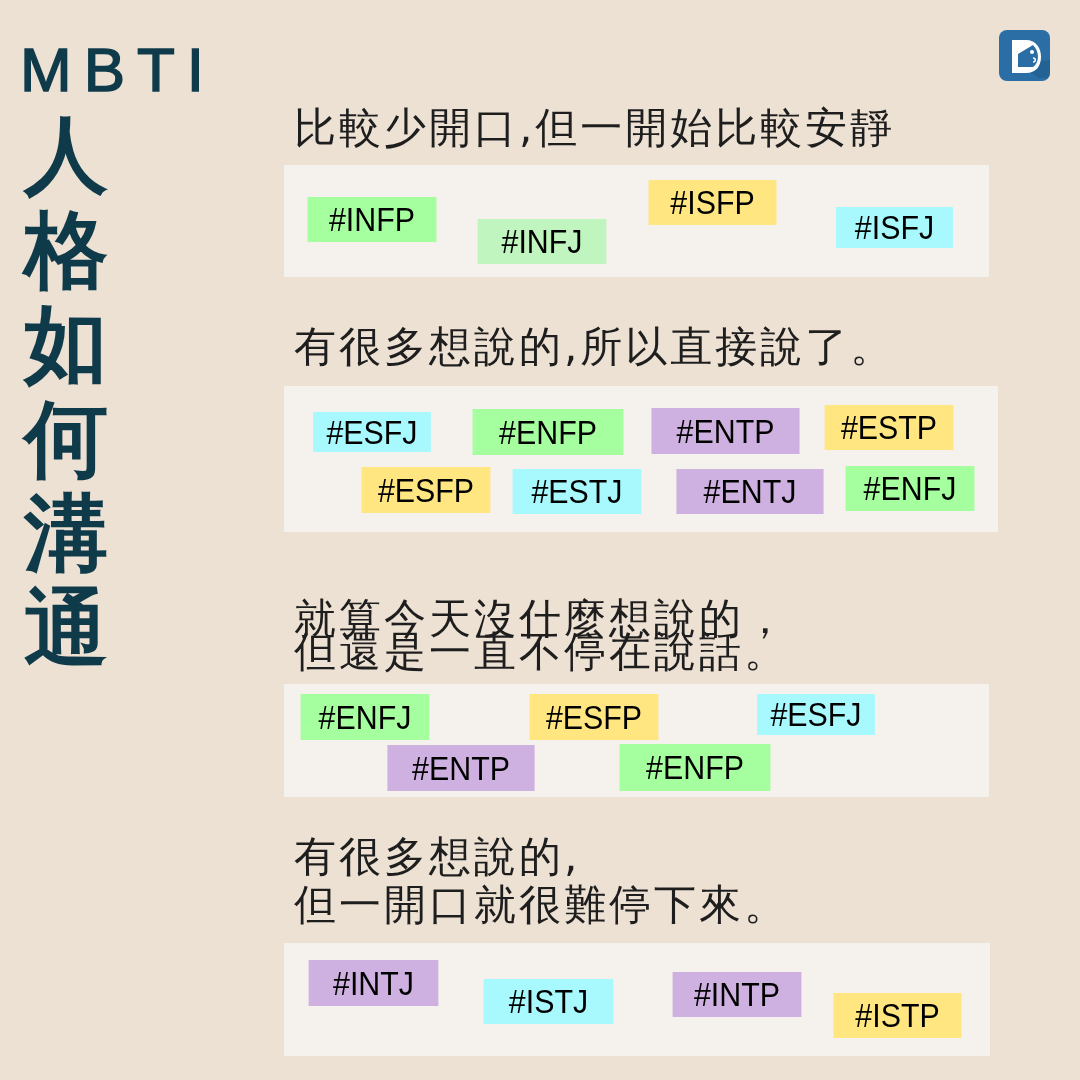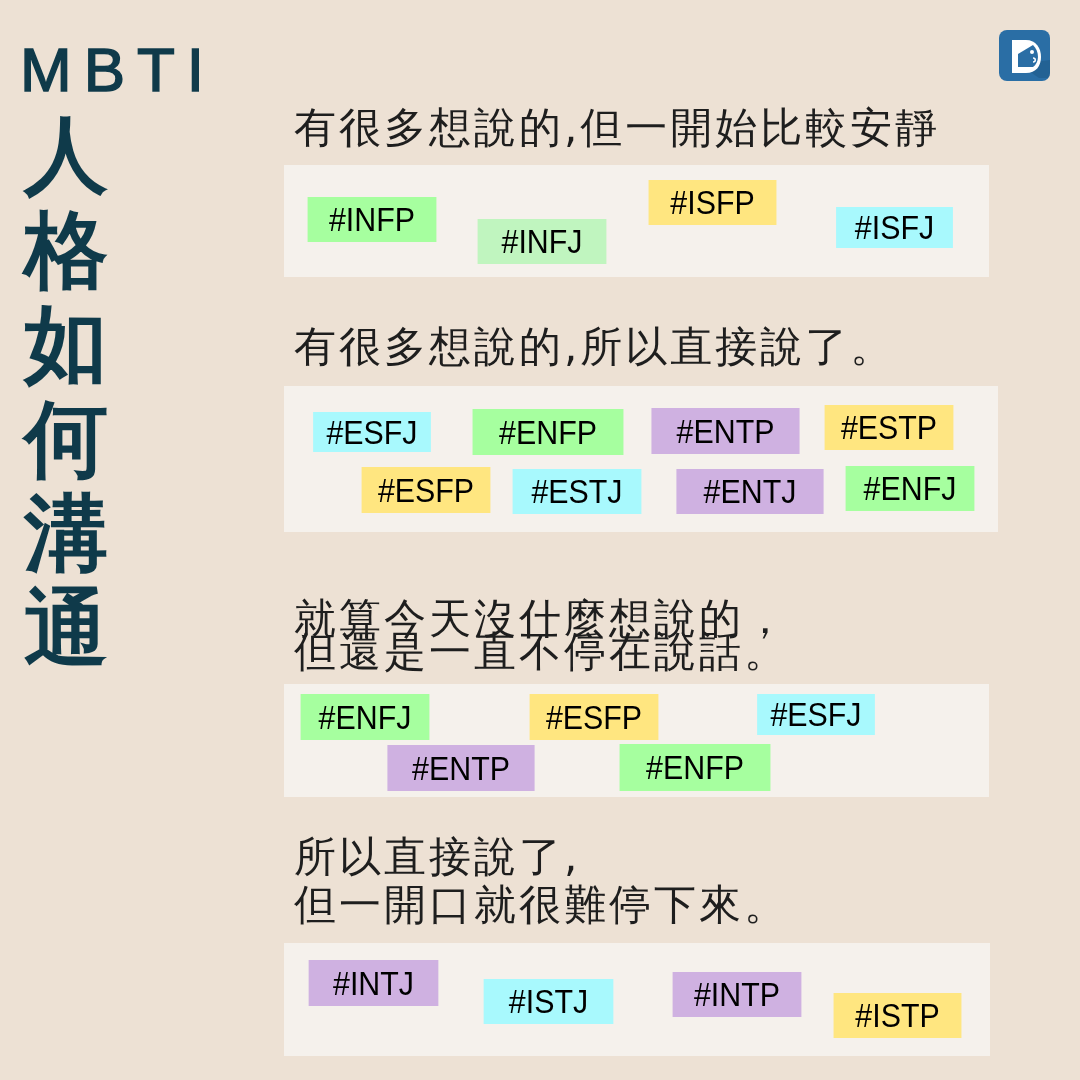--- a/index.html
+++ b/index.html
@@ -62,21 +62,21 @@
 <div class="logo">
   <svg width="51" height="51" viewBox="0 0 51 51">
     <path d="M20 34 L40 48 L51 48 L51 30 Z" fill="#1f5a88" opacity="0.6"></path>
     <path d="M13 10 L27 10 C37 10 42 18 42 27 C42 36 37 43 27 43 L13 43 Z" fill="#ffffff"></path>
     <path d="M19 24 L34 15 C37 18 39 22 39 27 C39 31 37 35 34 37 L19 37 Z" fill="#2a6ea5"></path>
     <circle cx="33" cy="22" r="2" fill="#ffffff"></circle>
     <path d="M34 28 C37 28 37 32 34 32" stroke="#ffffff" stroke-width="1.5" fill="none"></path>
   </svg>
 </div>
 
-<div class="heading" style="top:103px;">有很多想說的,但一開始比較安靜</div>
+<div class="heading" style="top:103px;">比較少開口,但一開始比較安靜</div>
 <div class="panel" style="left:284px;top:165px;width:705px;height:112px;"></div>
 <div class="tag green" style="left:302px;top:197px;width:140px;height:45px;">#INFP</div>
 <div class="tag lightgreen" style="left:472px;top:219px;width:140px;height:45px;">#INFJ</div>
 <div class="tag yellow" style="left:643px;top:180px;width:139px;height:45px;">#ISFP</div>
 <div class="tag cyan" style="left:831px;top:207px;width:127px;height:41px;">#ISFJ</div>
 
 <div class="heading" style="top:322px;">有很多想說的,所以直接說了。</div>
 <div class="panel" style="left:284px;top:386px;width:714px;height:146px;"></div>
 <div class="tag cyan" style="left:308px;top:412px;width:128px;height:40px;">#ESFJ</div>
 <div class="tag green" style="left:466px;top:409px;width:164px;height:46px;">#ENFP</div>
@@ -89,19 +89,19 @@
 
 <div class="heading" style="top:594px;">就算今天沒什麼想說的，</div>
 <div class="heading" style="top:627px;">但還是一直不停在說話。</div>
 <div class="panel" style="left:284px;top:684px;width:705px;height:113px;"></div>
 <div class="tag green" style="left:295px;top:694px;width:140px;height:46px;">#ENFJ</div>
 <div class="tag yellow" style="left:524px;top:694px;width:140px;height:46px;">#ESFP</div>
 <div class="tag cyan" style="left:752px;top:694px;width:128px;height:41px;">#ESFJ</div>
 <div class="tag purple" style="left:381px;top:745px;width:160px;height:46px;">#ENTP</div>
 <div class="tag green" style="left:613px;top:744px;width:164px;height:47px;">#ENFP</div>
 
-<div class="heading" style="top:832px;">所以直接說了,</div>
+<div class="heading" style="top:832px;">有很多想說的,</div>
 <div class="heading" style="top:880px;font-family:Liberation Serif, serif;">但一開口就很難停下來。</div>
 <div class="panel" style="left:284px;top:943px;width:706px;height:113px;"></div>
 <div class="tag purple" style="left:303px;top:960px;width:141px;height:46px;">#INTJ</div>
 <div class="tag cyan" style="left:478px;top:979px;width:141px;height:45px;">#ISTJ</div>
 <div class="tag purple" style="left:667px;top:972px;width:140px;height:45px;">#INTP</div>
 <div class="tag yellow" style="left:828px;top:993px;width:139px;height:45px;">#ISTP</div>
 
 </body></html>

